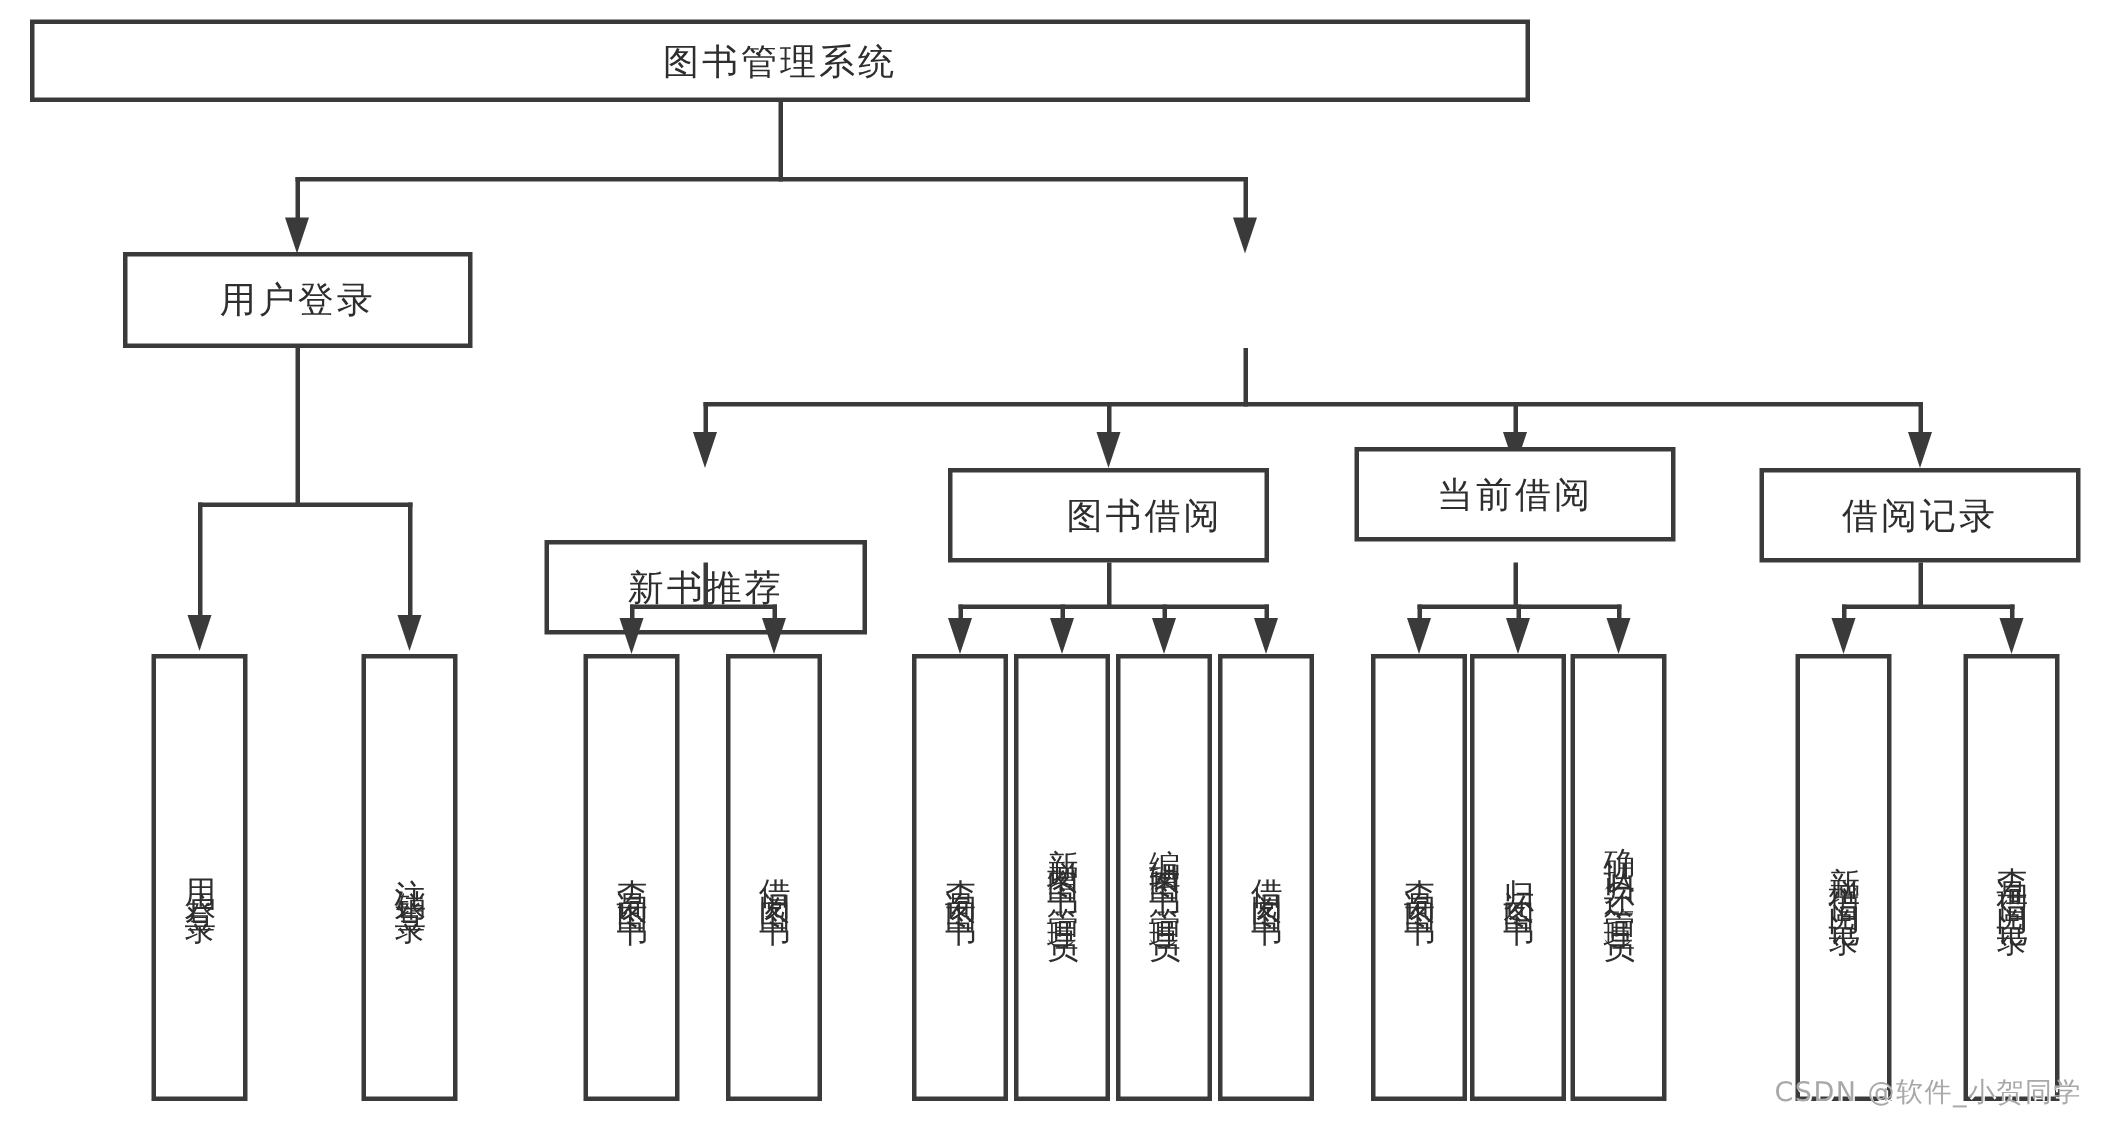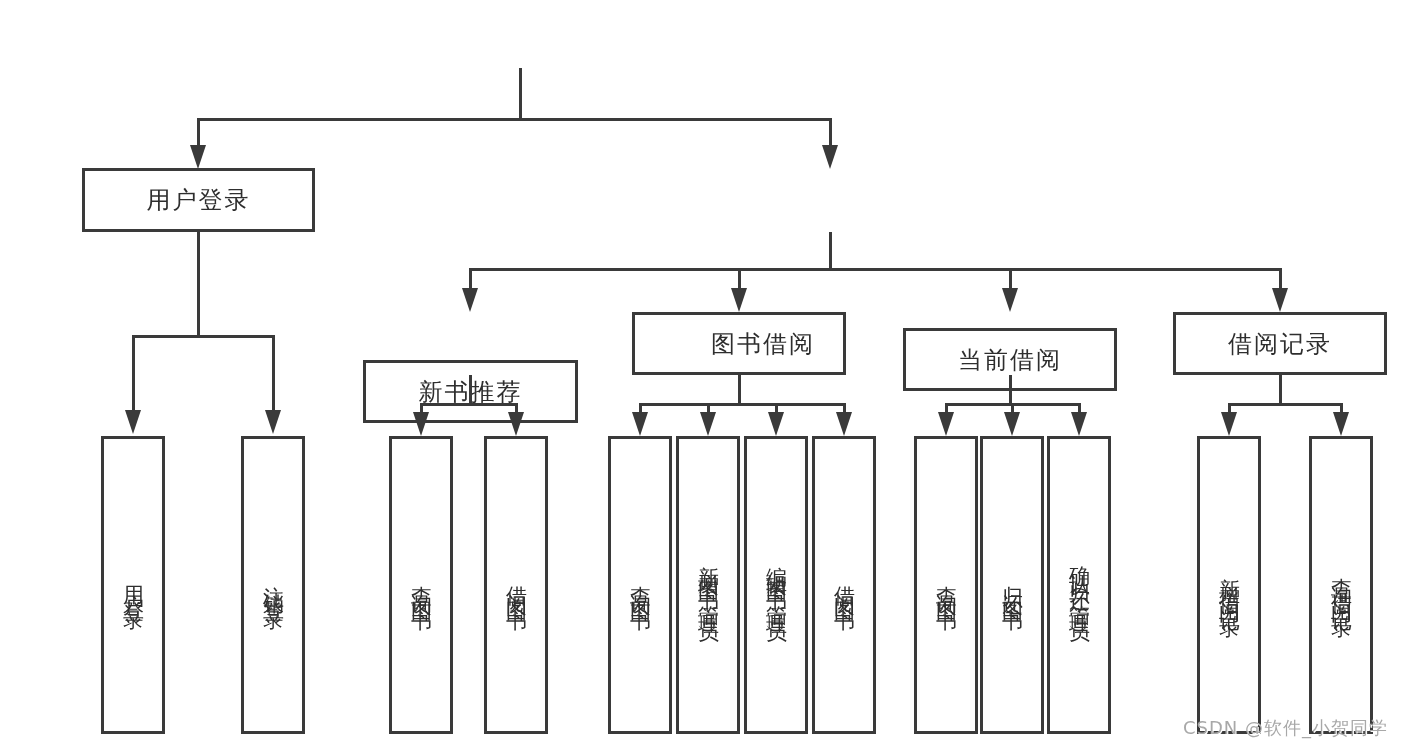--- a/index.html
+++ b/index.html
@@ -64,20 +64,23 @@
     letter-spacing: 1px;
     z-index: 10;
     white-space: nowrap;
   }
 </style>
 </head>
 <body>
 
 <div class="canvas">
 
+  <div class="box" style="left:20px; top:13px; width:1000px; height:55px;">
+    <span>图书管理系统</span>
+  </div>
 
   <div class="vline" style="left:519px; top:68px; height:53px;"></div>
   <div class="hline" style="left:197px; top:118px; width:635px;"></div>
   <div class="vline" style="left:197px; top:118px; height:29px;"></div>
   <div class="arrow" style="left:190px; top:145px;"></div>
   <div class="vline" style="left:829px; top:118px; height:29px;"></div>
   <div class="arrow" style="left:822px; top:145px;"></div>
 
   <div class="box" style="left:82px; top:168px; width:233px; height:64px;">
     <span>用户登录</span>
@@ -100,21 +103,21 @@
   <div class="arrow" style="left:1002px; top:288px;"></div>
   <div class="vline" style="left:1279px; top:268px; height:22px;"></div>
   <div class="arrow" style="left:1272px; top:288px;"></div>
 
   <div class="box" style="left:363px; top:312px; width:215px; height:63px;margin-top:48px;">
     <span>新书推荐</span>
   </div>
   <div class="box" style="left:632px; top:312px; width:214px; height:63px;padding-left:48px;">
     <span>图书借阅</span>
   </div>
-  <div class="box" style="left:903px; top:328px; width:214px; height:63px;">
+  <div class="box" style="left:903px; top:298px; width:214px; height:63px;">
     <span>当前借阅</span>
   </div>
   <div class="box" style="left:1173px; top:312px; width:214px; height:63px;">
     <span>借阅记录</span>
   </div>
 
   <div class="vline" style="left:469px; top:375px; height:31px;"></div>
   <div class="hline" style="left:420px; top:403px; width:98px;"></div>
   <div class="vline" style="left:420px; top:403px; height:11px;"></div>
   <div class="arrow" style="left:413px; top:412px;"></div>

